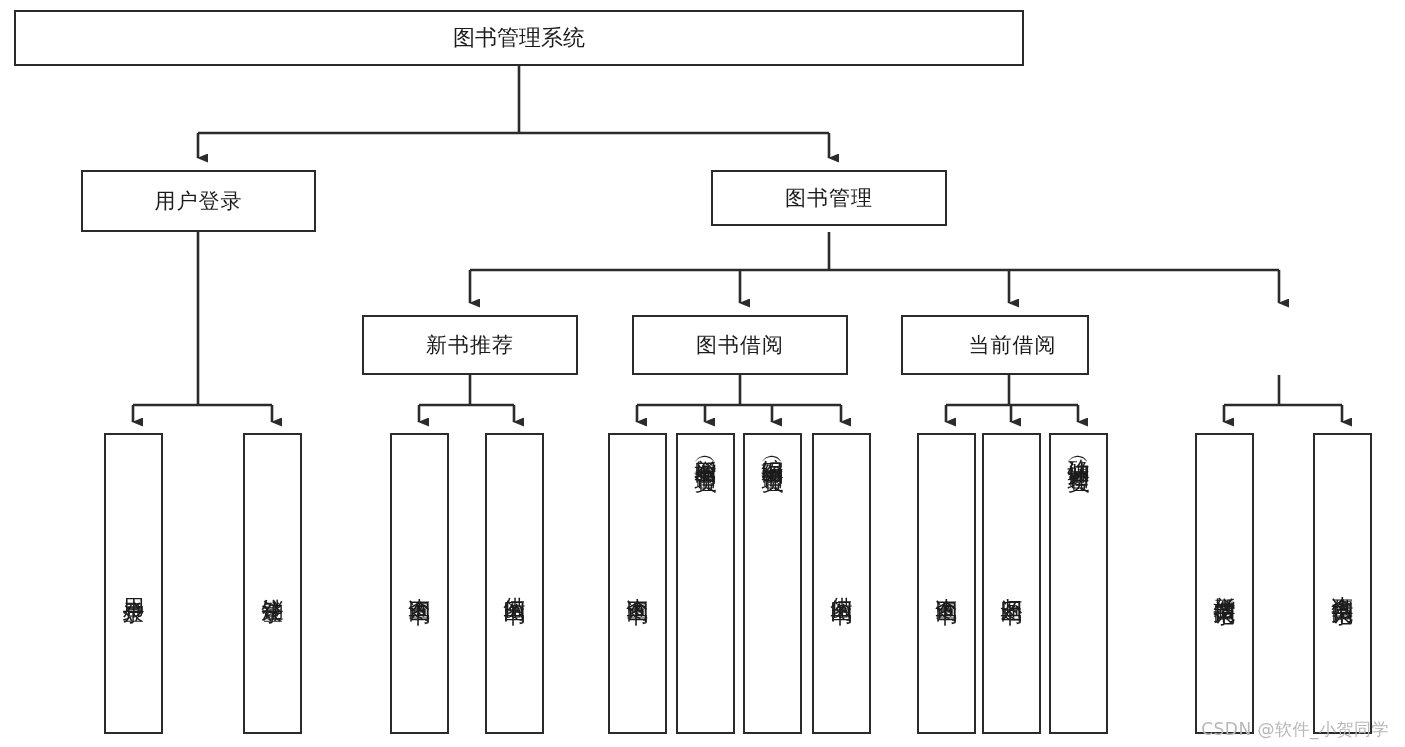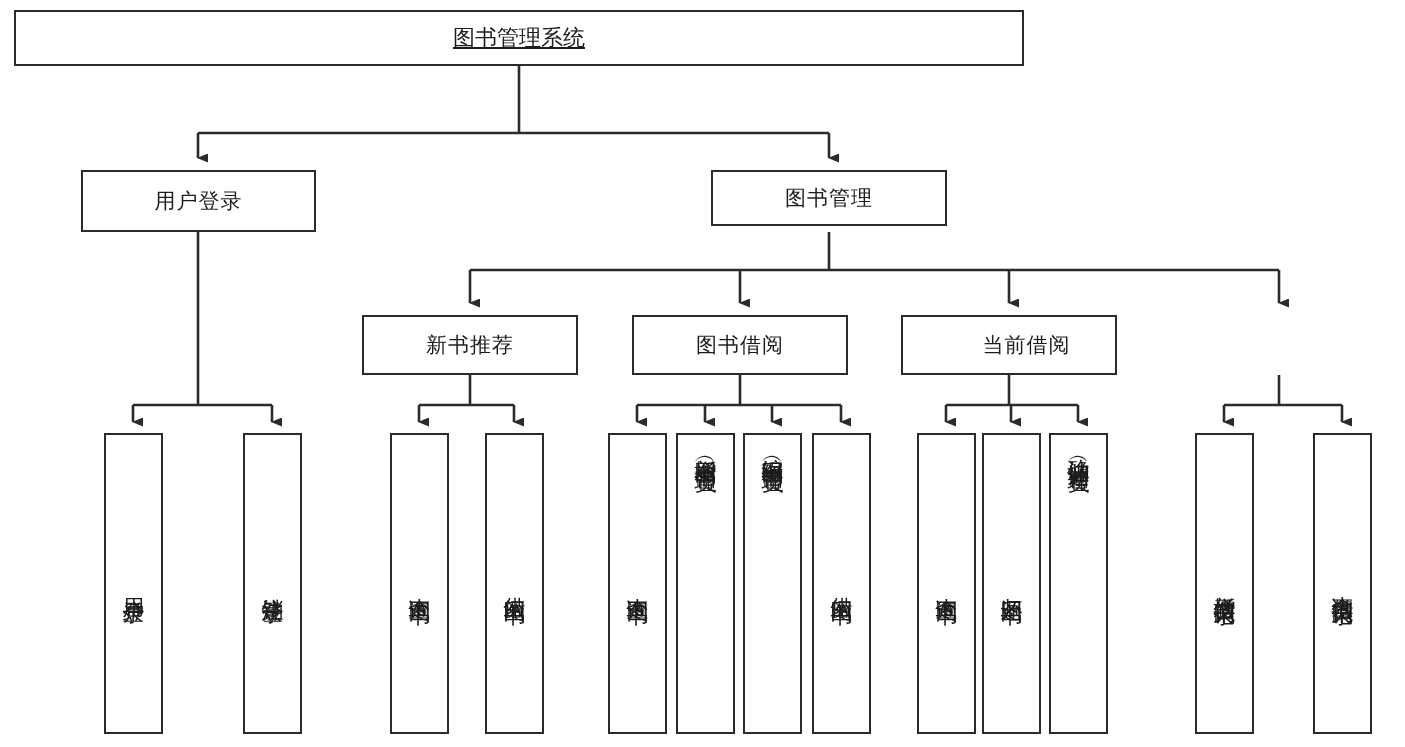--- a/index.html
+++ b/index.html
@@ -131,38 +131,38 @@
       <line x1="1011" y1="405" x2="1011" y2="422" marker-end="url(#arrowhead)"></line>
       <line x1="1078" y1="405" x2="1078" y2="422" marker-end="url(#arrowhead)"></line>
 
       <line x1="1279" y1="375" x2="1279" y2="405"></line>
       <line x1="1224" y1="405" x2="1342" y2="405"></line>
       <line x1="1224" y1="405" x2="1224" y2="422" marker-end="url(#arrowhead)"></line>
       <line x1="1342" y1="405" x2="1342" y2="422" marker-end="url(#arrowhead)"></line>
     </g>
   </svg>
 
-  <div class="node-box node-title" style="left:14px; top:10px; width:1010px; height:56px;text-decoration:underline;">
+  <div class="node-box node-title" style="left:14px; top:10px; width:1010px; height:56px;">
     <span>图书管理系统</span>
   </div>
 
   <div class="node-box node-h" style="left:81px; top:170px; width:235px; height:62px;">
     <span>用户登录</span>
   </div>
   <div class="node-box node-h" style="left:711px; top:170px; width:236px; height:56px;">
     <span>图书管理</span>
   </div>
 
   <div class="node-box node-h" style="left:632px; top:315px; width:216px; height:60px;">
     <span>图书借阅</span>
   </div>
   <div class="node-box node-h" style="left:362px; top:315px; width:216px; height:60px;">
     <span>新书推荐</span>
   </div>
-  <div class="node-box node-h" style="left:901px; top:315px; width:216px; height:60px;padding-left:35px;">
+  <div class="node-box node-h" style="left:901px; top:315px; width:188px; height:60px;padding-left:35px;">
     <span>当前借阅</span>
   </div>
 
   <div class="leaf-box" style="left:104px; top:433px; width:59px; height:301px;">
     <span class="leaf-label">用户登录</span>
   </div>
   <div class="leaf-box" style="left:243px; top:433px; width:59px; height:301px;">
     <span class="leaf-label">注销登录</span>
   </div>
 
@@ -196,14 +196,15 @@
     <span class="leaf-label top-aligned">确认归还（管理员）</span>
   </div>
 
   <div class="leaf-box" style="left:1195px; top:433px; width:59px; height:301px;">
     <span class="leaf-label">新增借阅记录</span>
   </div>
   <div class="leaf-box" style="left:1313px; top:433px; width:59px; height:301px;">
     <span class="leaf-label">查询借阅记录</span>
   </div>
 
+  <div id="watermark">CSDN @软件_小贺同学</div>
 
 </div>
 
 </body></html>

